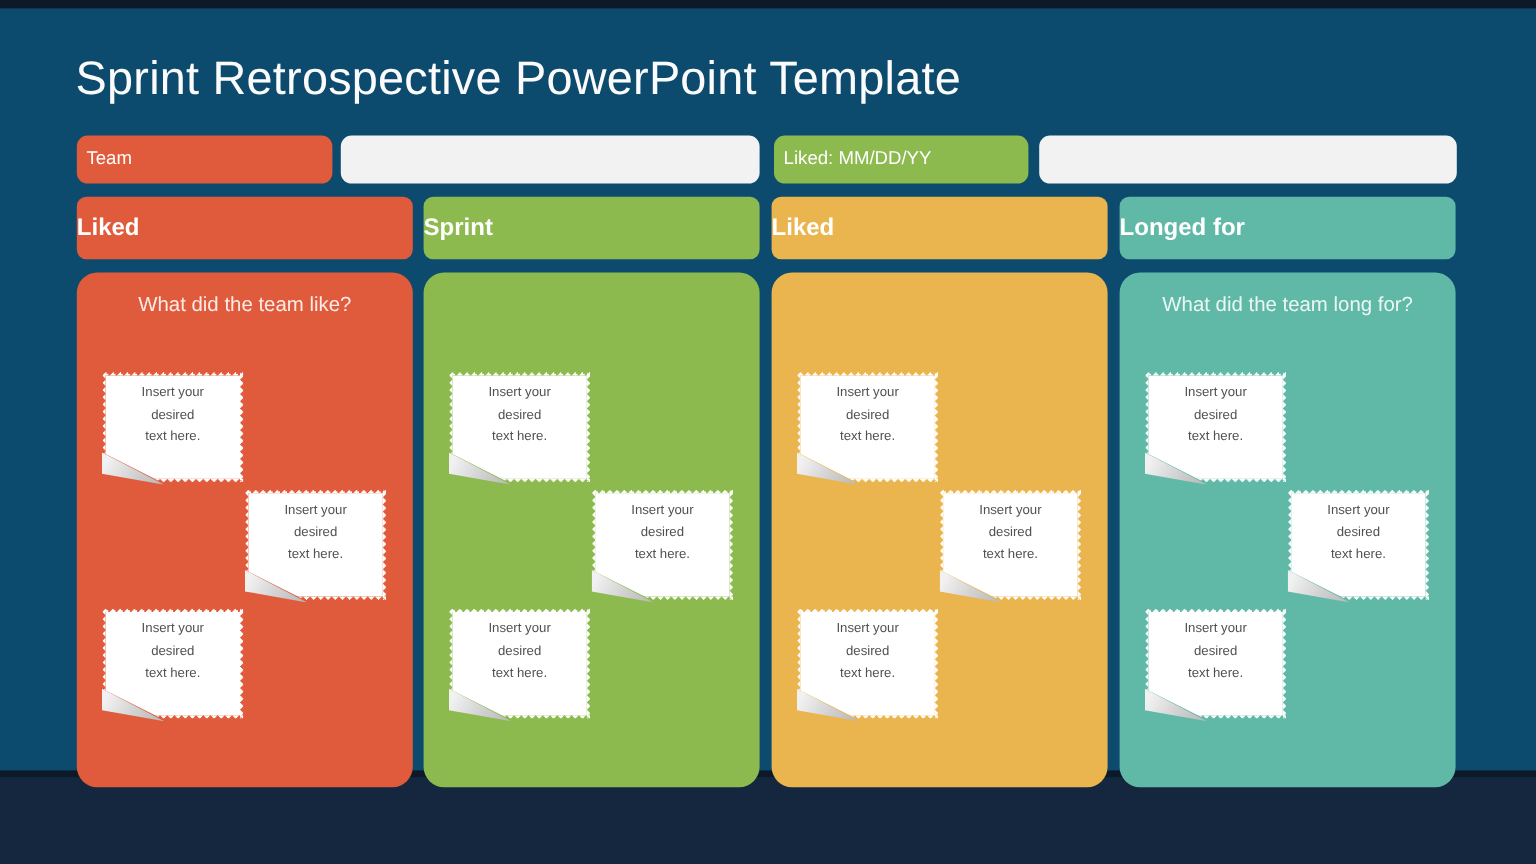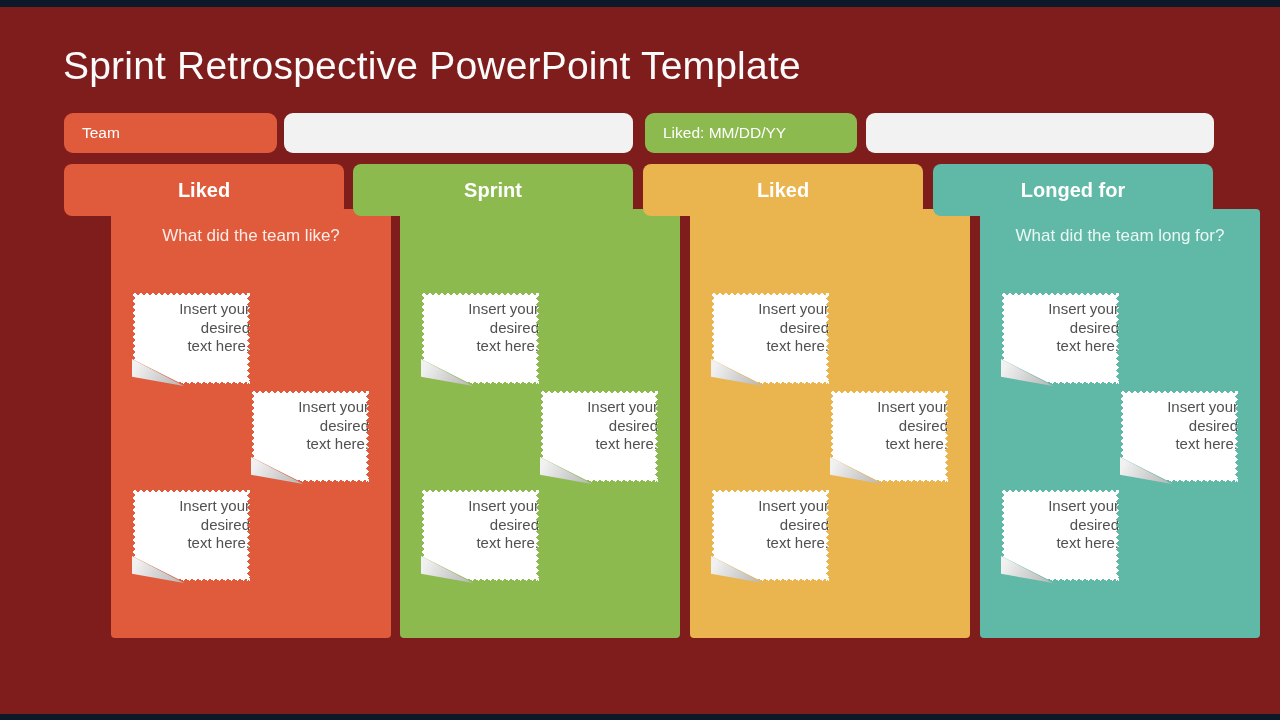--- a/index.html
+++ b/index.html
@@ -1,55 +1,55 @@
 <!DOCTYPE html>
 <html><head>
 <meta charset="utf-8">
 <style>
   * { margin:0; padding:0; box-sizing:border-box; }
   html,body { width:1280px; height:720px; overflow:hidden; }
   body {
     font-family:"Liberation Sans","DejaVu Sans",sans-serif;
     background:#14273F;
   }
-  .slide { position:relative; width:1280px; height:720px; background:#7f1d1d; }
+  .slide { position:relative; width:1280px; height:648px; background:#0c4a6e; }
   .edge-strip { position:absolute; left:0; width:1280px; background:#0D1929; }
   .edge-top { top:0; height:7px; }
   .edge-bottom { bottom:0; height:6px; }
 
   .title {
     position:absolute; left:63px; top:44px;
     font-size:39px; font-weight:400; color:#FBFBFB; letter-spacing:0.2px;
   }
 
   .pill {
     position:absolute; top:113px; height:40px; border-radius:9px;
-    display:flex; align-items:center; padding:0 18px;
+    display:flex; align-items:center; padding:0 8px;
     color:#FFFFFF; font-size:15.5px;
   }
   .pill.accent { background:var(--accent); }
   .pill.field { background:#F2F2F2; }
   .pill-team  { left:64px;  width:213px; }
   .pill-f1    { left:284px; width:349px; }
   .pill-date  { left:645px; width:212px; }
   .pill-f2    { left:866px; width:348px; }
 
   .column { position:absolute; top:0; width:280px; height:720px; }
   .col-1 { left:64px; }  .col-2 { left:353px; }
   .col-3 { left:643px; } .col-4 { left:933px; }
 
   .col-header {
     position:absolute; top:164px; left:0; width:280px; height:52px;
     background:var(--accent); border-radius:8px;
-    display:flex; align-items:center; justify-content:center;
+    display:flex; align-items:center; 
     color:#FFFFFF; font-size:20px; font-weight:700;
   }
   .col-body {
-    position:absolute; top:209px; left:0; width:280px; height:429px;
-    background:var(--accent); border-radius:4px;margin-left:47px;
+    position:absolute; top:227px; left:0; width:280px; height:429px;
+    background:var(--accent); border-radius:17px;
   }
   .question {
     position:absolute; top:17px; left:0; width:100%;
     text-align:center; font-size:17px; color:rgba(255,255,255,0.88);
   }
 
   .note { position:absolute; width:118px; height:92px; }
   .note-a { left:21px;  top:83px; }
   .note-b { left:140px; top:181px; }
   .note-c { left:21px;  top:280px; }
@@ -66,22 +66,22 @@
       conic-gradient(from 225deg at 100% 50%,#000 0 90deg, #0000 0) 100% 0  / var(--t) var(--w) repeat-y;
     mask:
       linear-gradient(#000 0 0) 50% 50% / calc(100% - 6px) calc(100% - 6px) no-repeat,
       conic-gradient(from 135deg at 50% 0,   #000 0 90deg, #0000 0) 0 0     / var(--w) var(--t) repeat-x,
       conic-gradient(from -45deg at 50% 100%,#000 0 90deg, #0000 0) 0 100%  / var(--w) var(--t) repeat-x,
       conic-gradient(from 45deg  at 0 50%,   #000 0 90deg, #0000 0) 0 0     / var(--t) var(--w) repeat-y,
       conic-gradient(from 225deg at 100% 50%,#000 0 90deg, #0000 0) 100% 0  / var(--t) var(--w) repeat-y;
   }
   .note-text {
     position:absolute; left:0; top:8px; width:100%;
-    text-align:right; white-space:pre-line;
-    font-size:15px; line-height:18.5px; color:#515151;
+    text-align:center; white-space:pre-line;
+    font-size:11px; line-height:18.5px; color:#515151;
   }
   .fold {
     position:absolute; left:0; top:67px; width:52px; height:27px;
     background:linear-gradient(118deg, #F1F1F1 12%, #D2D2D2 55%, #B9B9B9 95%);
     clip-path:polygon(0 0, 100% 100%, 0 66%);
   }
 </style>
 </head>
 <body>
 

